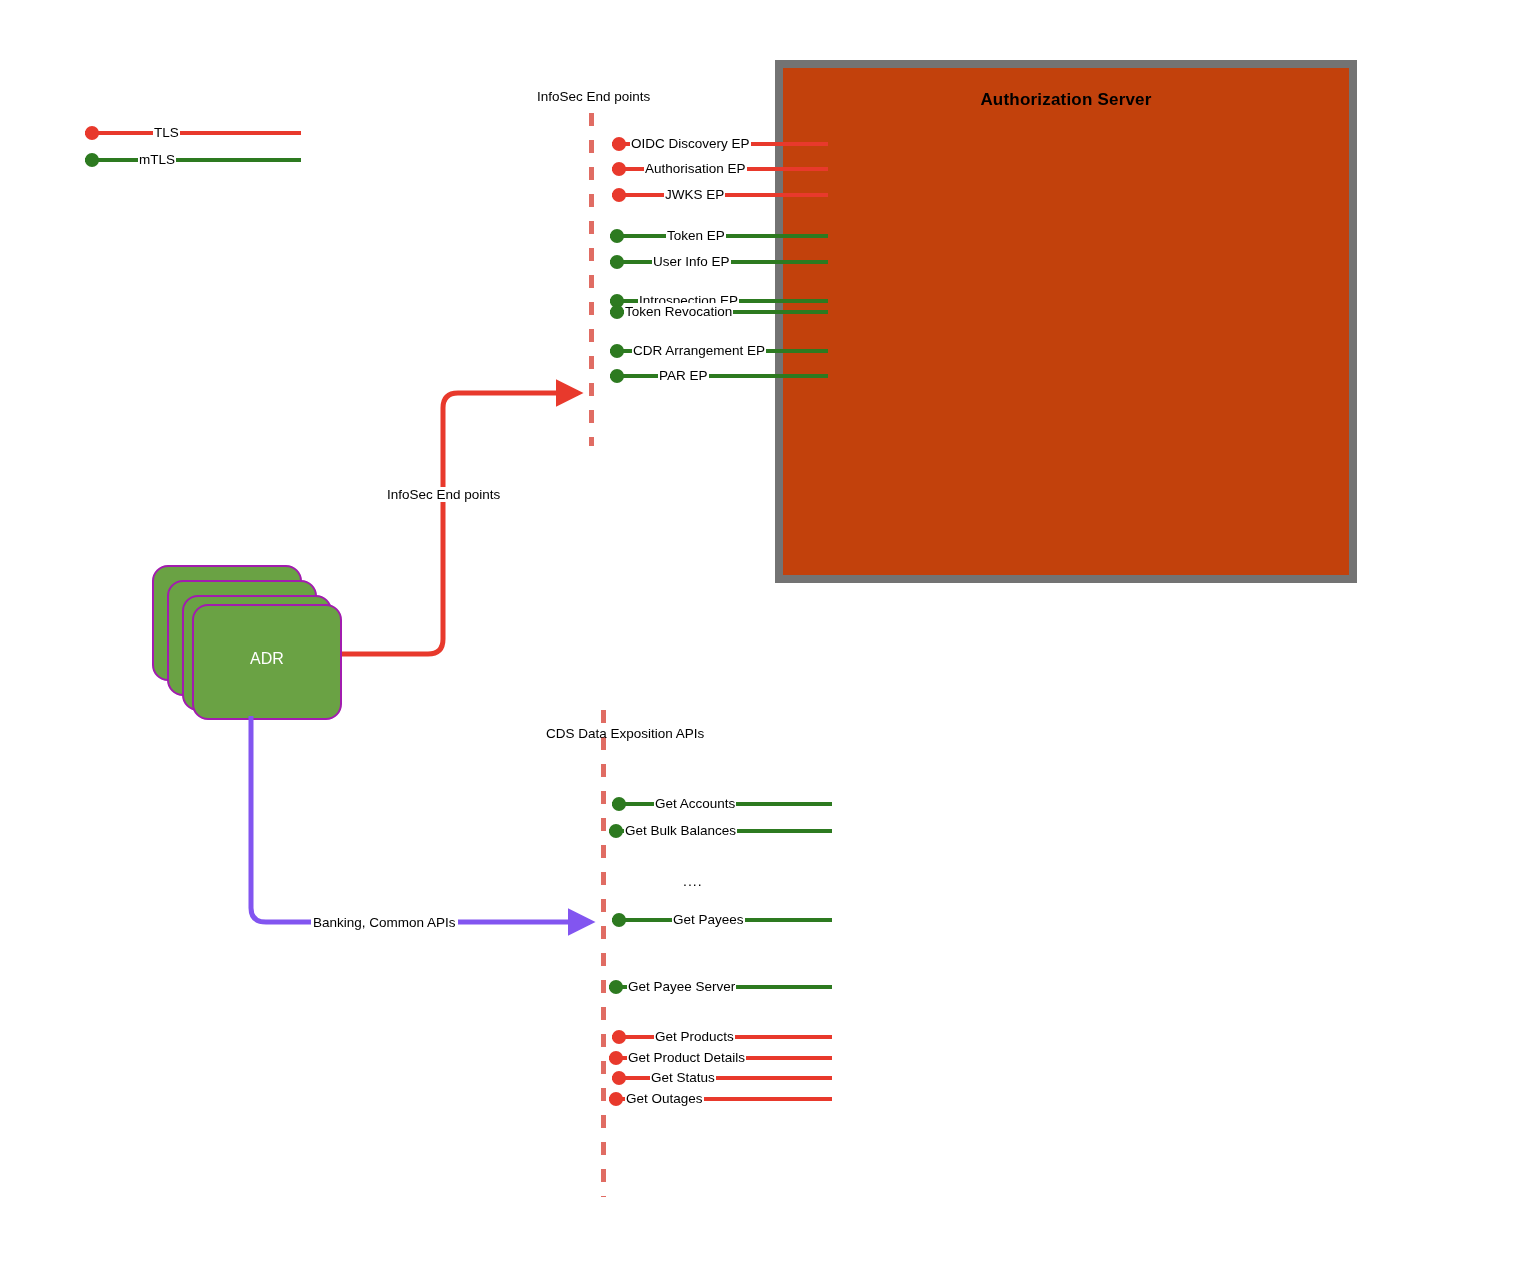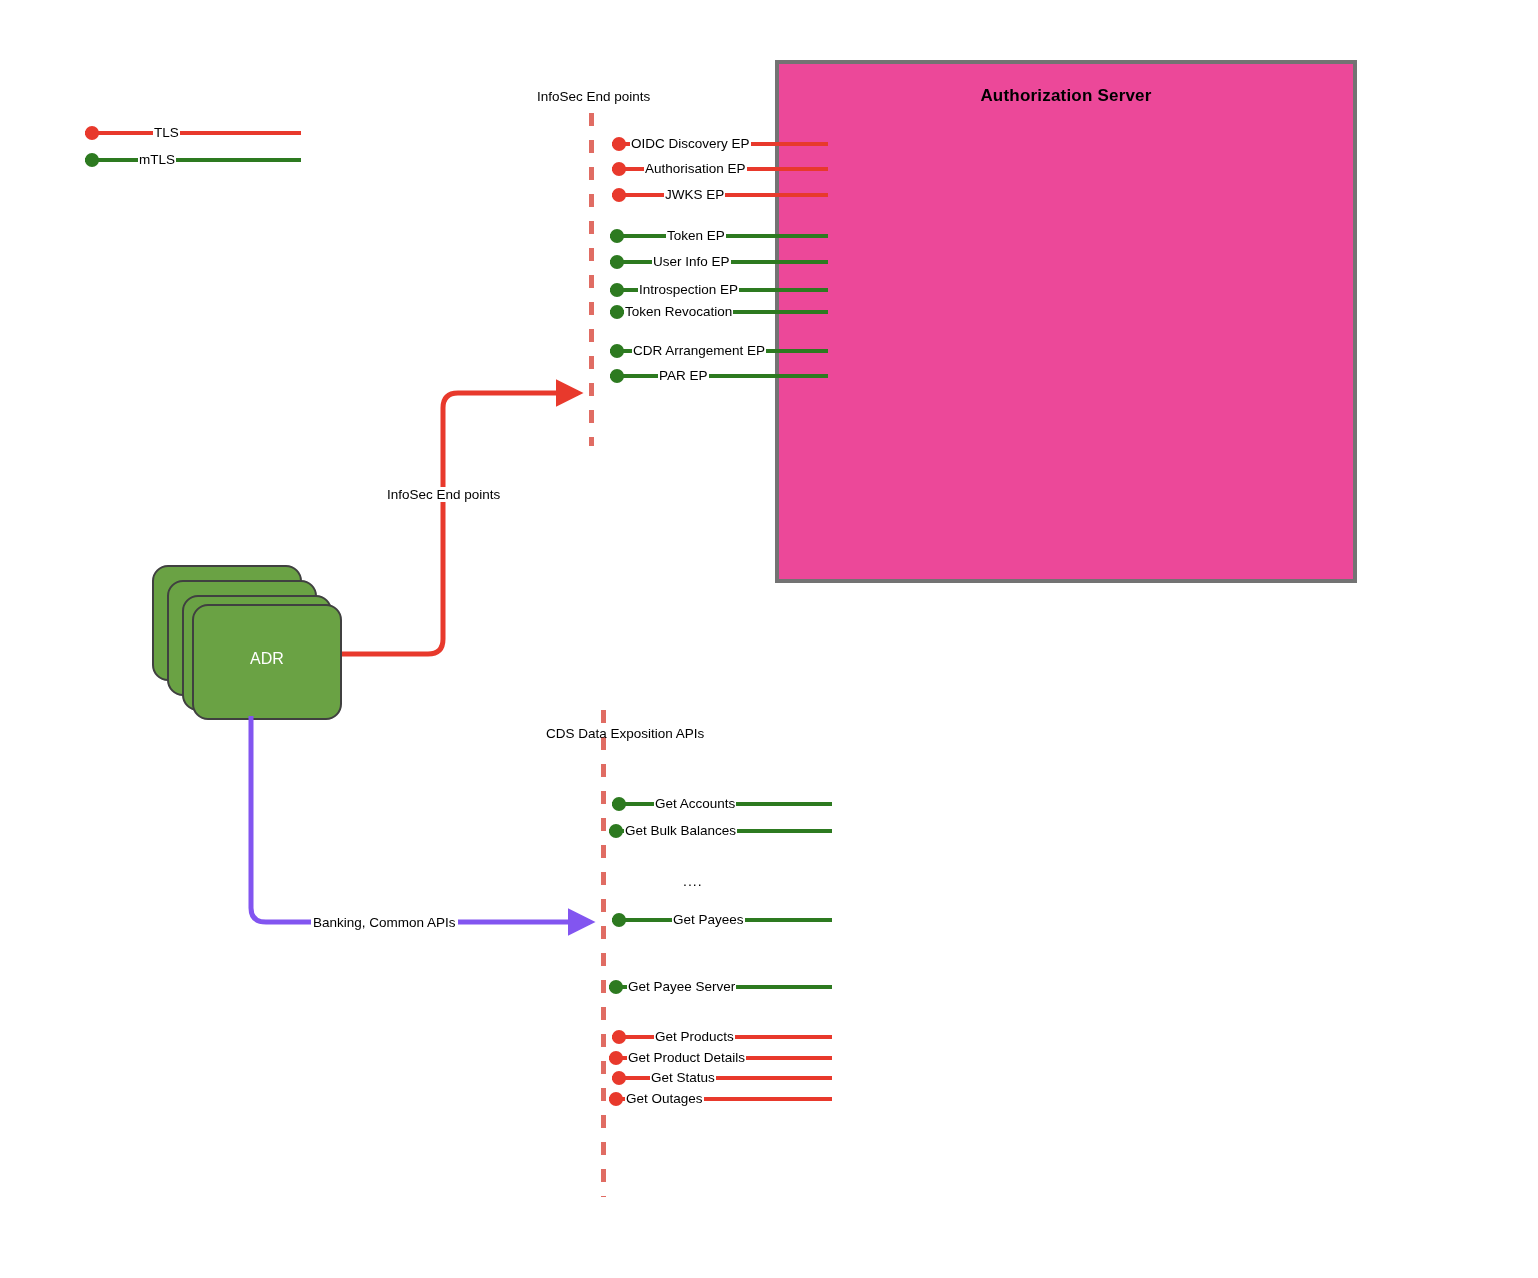--- a/index.html
+++ b/index.html
@@ -21,22 +21,22 @@
   }
 
   
   .server-box {
     position: absolute;
     box-sizing: border-box;
   }
   #auth-server-box {
     left: 775px; top: 60px;
     width: 582px; height: 523px;
-    background: #ec4899;
-    border: 4px solid #737373;
+    background: #c2410c;
+    border: 8px solid #737373;
   }
   #resource-server-box {
     left: 776px; top: 680px;
     width: 706px; height: 565px;
     background: #dce6f7;
     border: 4px solid #7190c4;
   }
   .server-title {
     position: absolute;
     left: 0; right: 0;
@@ -67,21 +67,21 @@
     color: #ffffff;
     font-size: 16px;
   }
 
   
   .adr-card {
     position: absolute;
     width: 150px; height: 116px;
     box-sizing: border-box;
     background: #6aa244;
-    border: 2px solid #404040;
+    border: 2px solid #a21caf;
     border-radius: 16px;
   }
   .adr-card .adr-label {
     position: absolute;
     left: 0; right: 0;
     top: 44px;
     text-align: center;
     color: #ffffff;
     font-size: 16px;
   }
@@ -271,21 +271,21 @@
   <div class="endpoint-row ep-mtls" style="left:610px; top:227px; width:218px;">
     <div class="ep-line" style="width:218px;"></div>
     <div class="ep-dot"></div>
     <div class="ep-label" style="left:56px;">Token EP</div>
   </div>
   <div class="endpoint-row ep-mtls" style="left:610px; top:253px; width:218px;">
     <div class="ep-line" style="width:218px;"></div>
     <div class="ep-dot"></div>
     <div class="ep-label" style="left:42px;">User Info EP</div>
   </div>
-  <div class="endpoint-row ep-mtls" style="left:610px; top:281px; width:218px;text-decoration:underline;">
+  <div class="endpoint-row ep-mtls" style="left:610px; top:292px; width:218px;text-decoration:underline;">
     <div class="ep-line" style="width:218px;"></div>
     <div class="ep-dot"></div>
     <div class="ep-label" style="left:28px;">Introspection EP</div>
   </div>
   <div class="endpoint-row ep-mtls" style="left:610px; top:303px; width:218px;">
     <div class="ep-line" style="width:218px;"></div>
     <div class="ep-dot"></div>
     <div class="ep-label" style="left:14px;">Token Revocation</div>
   </div>
 

